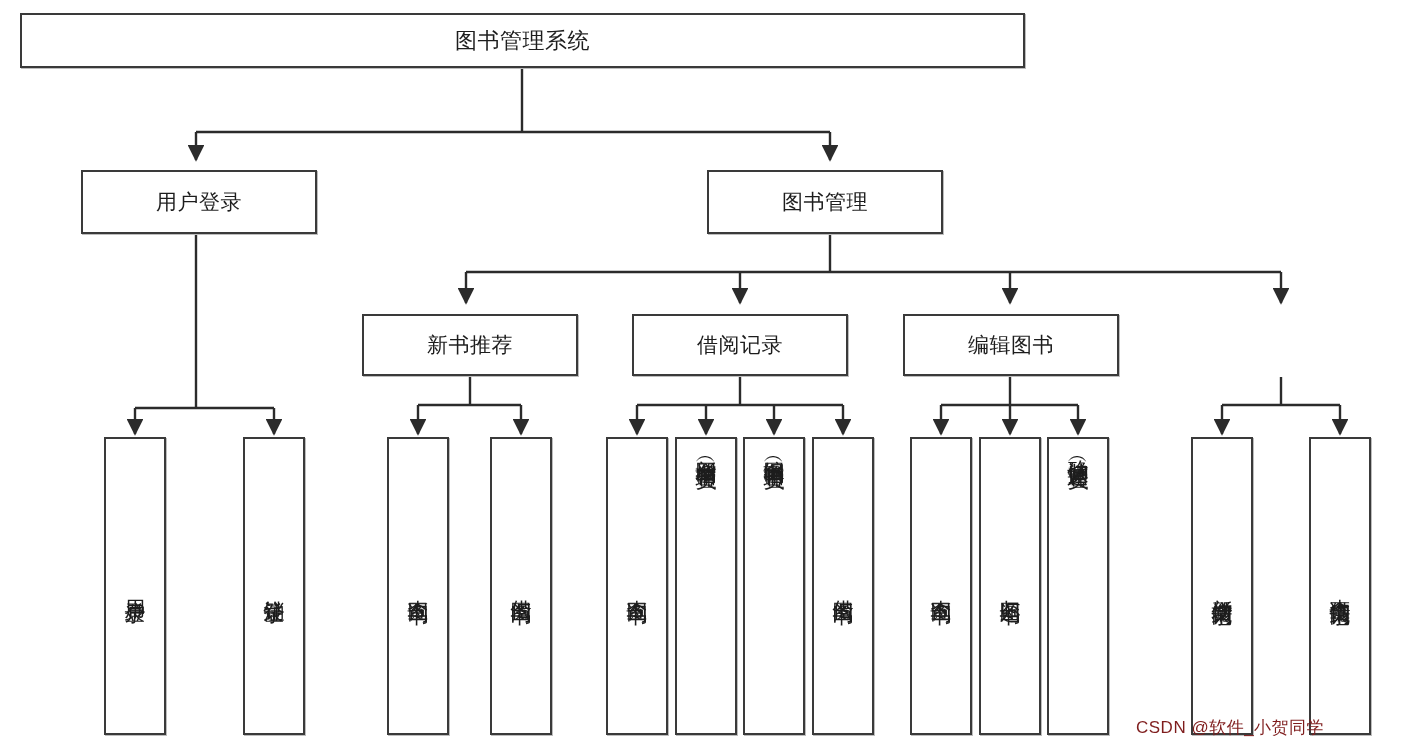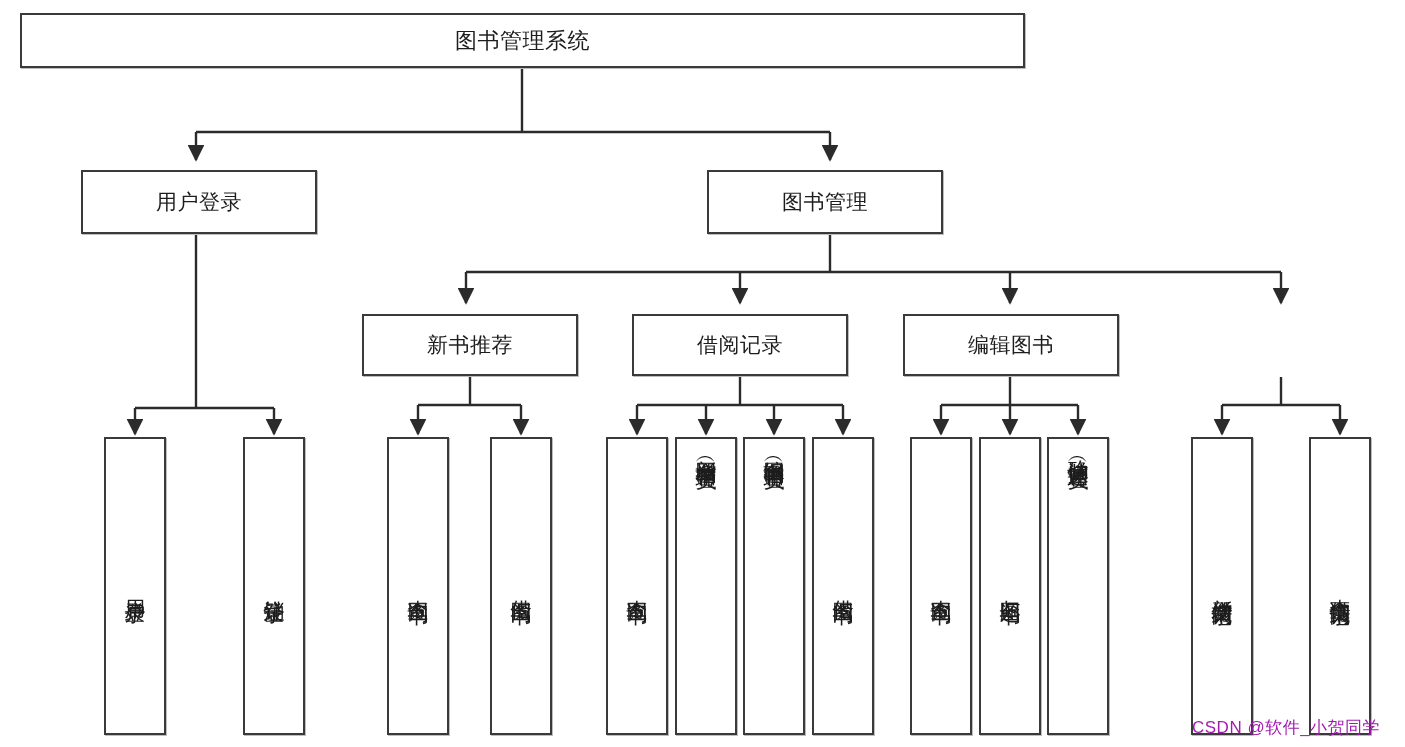--- a/index.html
+++ b/index.html
@@ -61,24 +61,24 @@
     font-size: 21px;
     line-height: 1.15;
     letter-spacing: 1.5px;
   }
   .node.vert.centered {
     align-items: center;
     padding-top: 0;
   }
   #watermark {
     position: absolute;
-    left: 1192px;
+    left: 1136px;
     top: 716px;
     font-size: 17px;
-    color: #a21caf;
+    color: #7f1d1d;
     white-space: nowrap;
     z-index: 5;
     letter-spacing: 0.5px;
   }
 </style>
 </head>
 <body>
 
 <div id="canvas">
 

